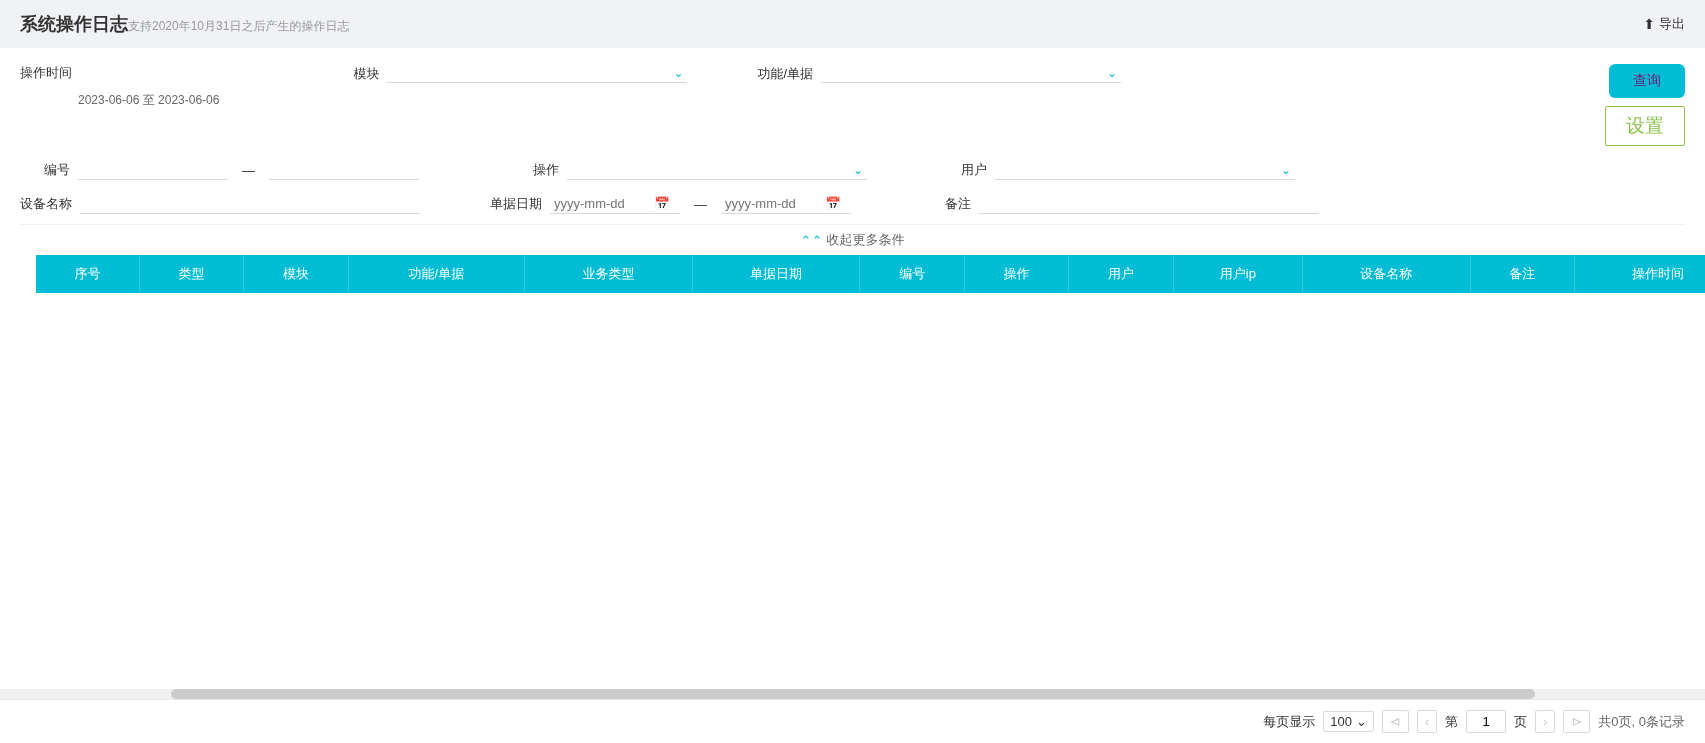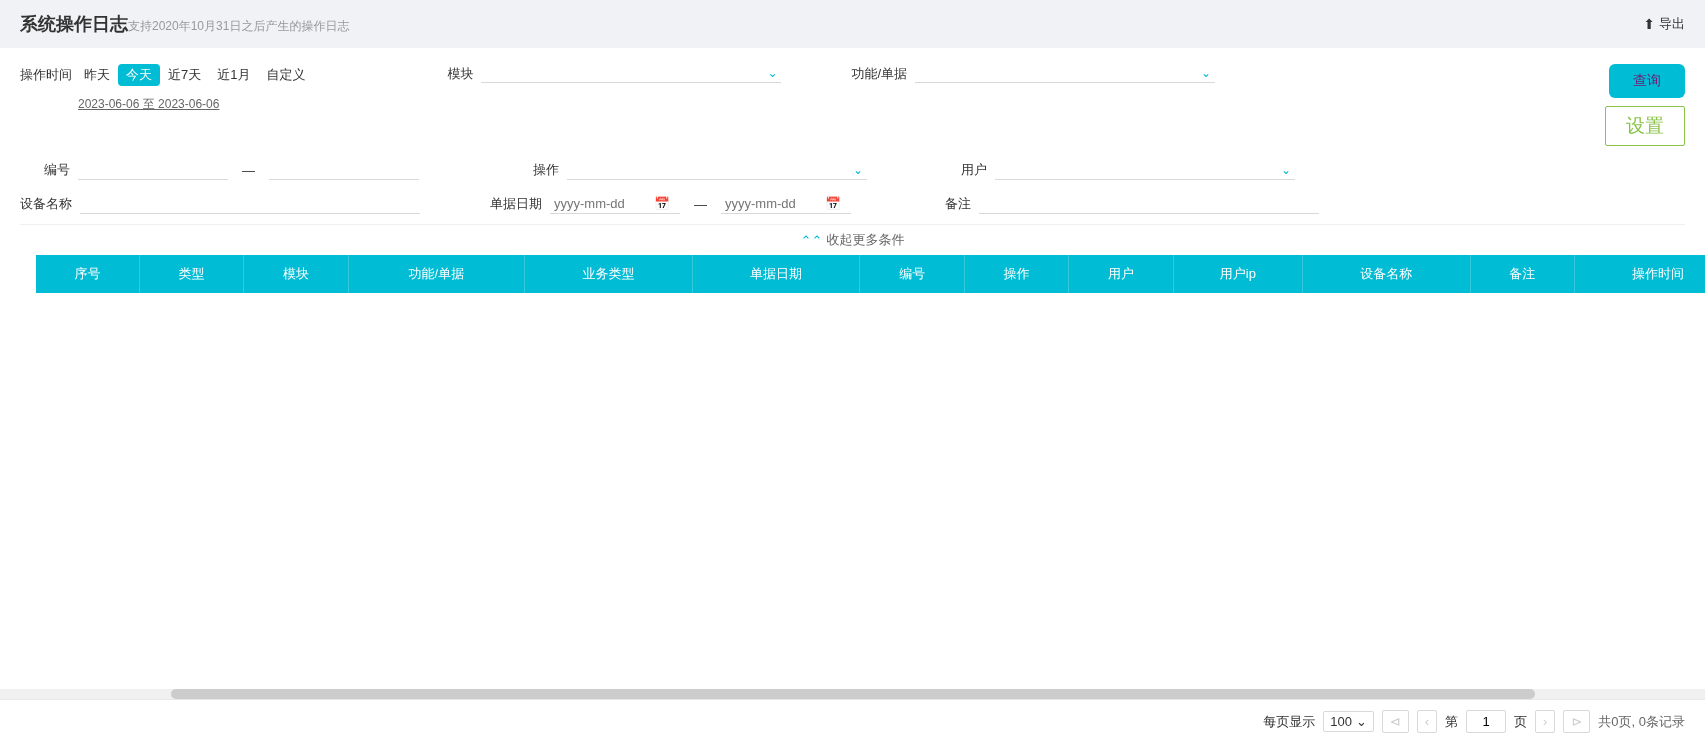--- a/index.html
+++ b/index.html
@@ -18,21 +18,21 @@
     .filter-label { font-size: 13px; color: #333; white-space: nowrap; min-width: 50px; text-align: right; }
     .filter-input { border: none; border-bottom: 1px solid #d9d9d9; outline: none; font-size: 13px; padding: 2px 4px; background: transparent; width: 160px; color: #333; }
     .filter-input::placeholder { color: #bbb; }
     .filter-select { display: flex; align-items: center; border: none; border-bottom: 1px solid #d9d9d9; padding: 2px 4px; width: 280px; cursor: pointer; position: relative; }
     .filter-select-text { flex: 1; font-size: 13px; color: #bbb; }
     .filter-select-arrow { color: #00bcd4; font-size: 12px; }
 
     .time-filter { display: flex; align-items: center; gap: 0; }
     .time-btn { padding: 2px 8px; font-size: 13px; cursor: pointer; background: none; border: none; color: #333; }
     .time-btn.active { background: #00bcd4; color: #fff; border-radius: 4px; padding: 2px 8px; }
-    .time-range { font-size: 12px; color: #666; margin-left: 4px; text-decoration: underline; }
+    .time-range { font-size: 12px; color: #666; margin-left: 4px; }
 
     .dash { color: #333; margin: 0 6px; }
 
     
     .date-input-wrap { display: flex; align-items: center; border-bottom: 1px solid #d9d9d9; padding: 2px 4px; width: 130px; }
     .date-input { border: none; outline: none; font-size: 13px; color: #bbb; background: transparent; width: 100px; }
     .date-icon { color: #00bcd4; font-size: 13px; cursor: pointer; }
 
     
     .collapse-row { display: flex; justify-content: center; align-items: center; padding: 6px 0 2px 0; border-top: 1px solid #f0f0f0; margin-top: 8px; }
@@ -84,27 +84,20 @@
     </button>
   </div>
 
   <div class="filter-block">
 
     <div style="display:flex; align-items:flex-start; gap:30px; margin-bottom:14px;">
 
       <div class="filter-item" style="flex-direction:column; align-items:flex-start;">
         <div style="display:flex; align-items:center; gap:4px;">
           <span class="filter-label" style="min-width:auto;">操作时间</span>
-          <div class="time-filter">
-            <button class="time-btn">昨天</button>
-            <button class="time-btn active">今天</button>
-            <button class="time-btn">近7天</button>
-            <button class="time-btn">近1月</button>
-            <button class="time-btn">自定义</button>
-          </div>
         </div>
         <div style="margin-left:54px; margin-top:2px;">
           <span class="time-range">2023-06-06 至 2023-06-06</span>
         </div>
       </div>
 
       <div class="filter-item" style="margin-left:80px;">
         <span class="filter-label">模块</span>
         <div class="filter-select" style="width:300px;">
           <span class="filter-select-text"></span>

